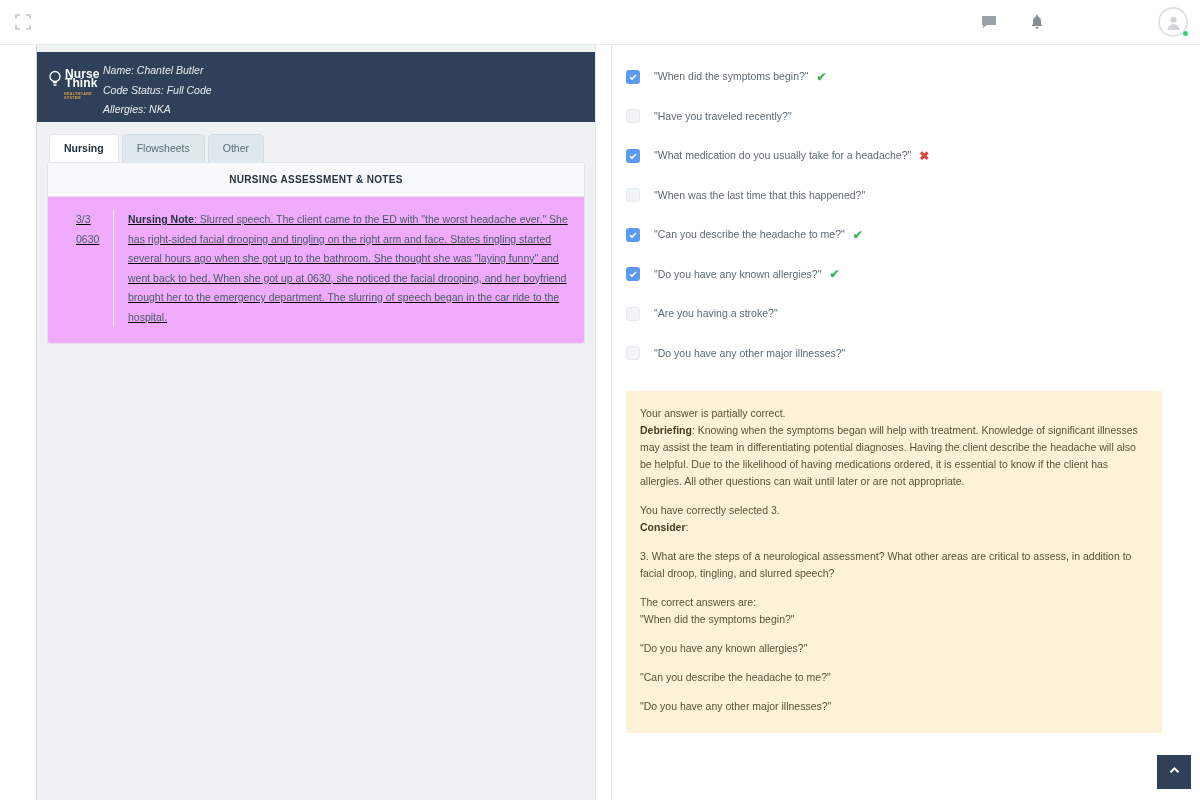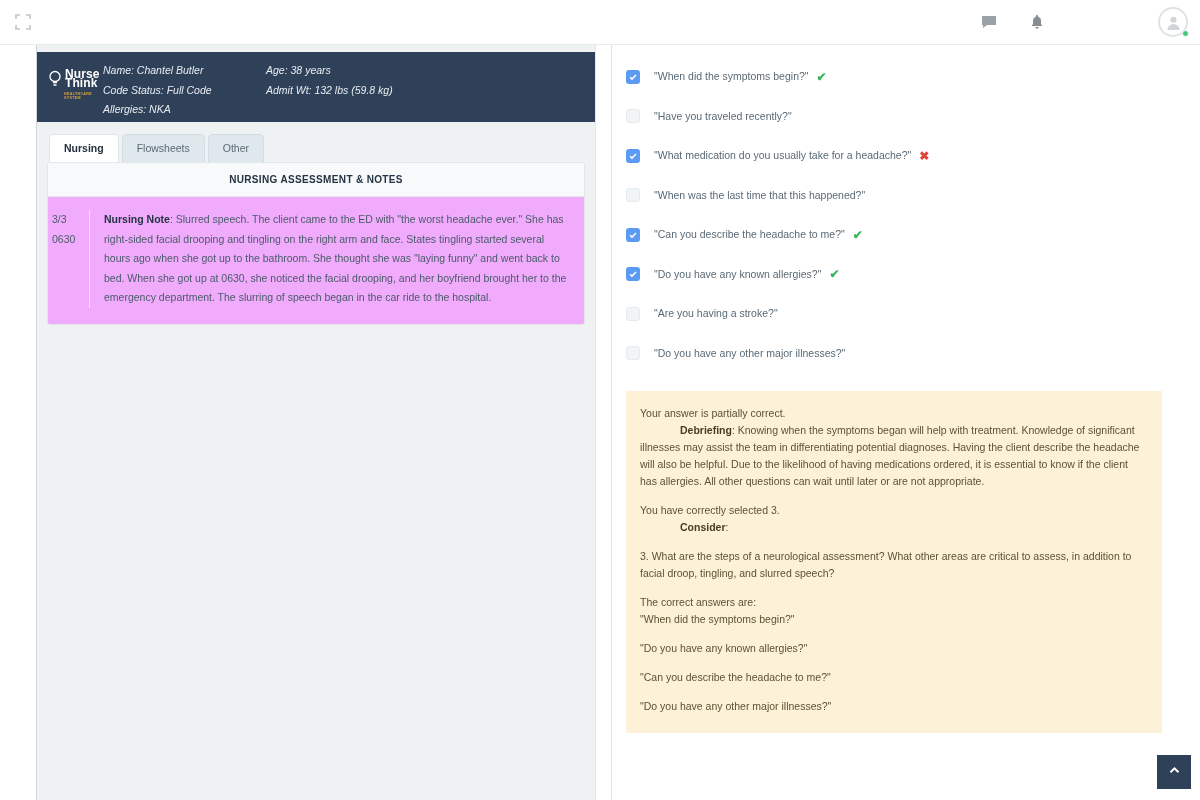--- a/index.html
+++ b/index.html
@@ -97,21 +97,21 @@
   
   .notes-card {
     margin: 0 10px 0 10px; background: #f0abfc;
     border: 1px solid #e2e7ea; border-radius: 3px;
   }
   .notes-title {
     text-align: center; font-size: 10px; font-weight: bold; color: #243442;
     letter-spacing: .35px; padding: 11px 0 11px 0;
     background: #f7f9fa; border-bottom: 1px solid #e6eaec;
   }
-  .notes-body { display: flex; padding: 13px 16px 16px 0; }
+  .notes-body { display: flex; padding: 13px 16px 16px 24px; text-decoration: underline; }
   .note-time {
     width: 42px; flex: none; font-size: 10.5px; color: #4a5b68;
     line-height: 19.5px; border-right: 1px solid #e6eaec; padding-left: 4px;
   }
   .note-text {
     flex: 1; font-size: 10.5px; color: #4a5b68; line-height: 19.5px;
     padding-left: 14px; text-align: left;
   }
   .note-text b { color: #243442; }
 
@@ -131,21 +131,21 @@
   .mark.bad { color: #e0433c; }
 
   
   .debrief {
     margin: 18px 38px 0 14px; background: #fdf2d8;
     padding: 14px 17px 18px 14px; color: #5e5233;
     font-size: 10.5px; line-height: 17px;
   }
   .debrief p { margin-bottom: 12px; }
   .debrief p.tight { margin-bottom: 0; }
-  .debrief b { color: #473d22; margin-left: 40px; }
+  .debrief b { color: #473d22; }
 
   
   .scroll-top {
     position: absolute; right: 9px; bottom: 11px; width: 34px; height: 34px;
     background: #2f4159; display: flex; align-items: center; justify-content: center;
   }
   .scroll-top svg { width: 13px; height: 13px; }
 </style>
 </head>
 <body>
@@ -208,30 +208,20 @@
             </div>
             <div class="pt-row">
               <b>Code Status:</b>
               <span>Full Code</span>
             </div>
             <div class="pt-row">
               <b>Allergies:</b>
               <span>NKA</span>
             </div>
           </div>
-          <div class="pt-col c2">
-            <div class="pt-row">
-              <b>Age:</b>
-              <span>38 years</span>
-            </div>
-            <div class="pt-row">
-              <b>Admit Wt:</b>
-              <span>132 lbs (59.8 kg)</span>
-            </div>
-          </div>
         </div>
       </div>
 
       <div class="tabs">
         <div class="tab active">Nursing</div>
         <div class="tab">Flowsheets</div>
         <div class="tab">Other</div>
       </div>
 
       <div class="notes-card">

